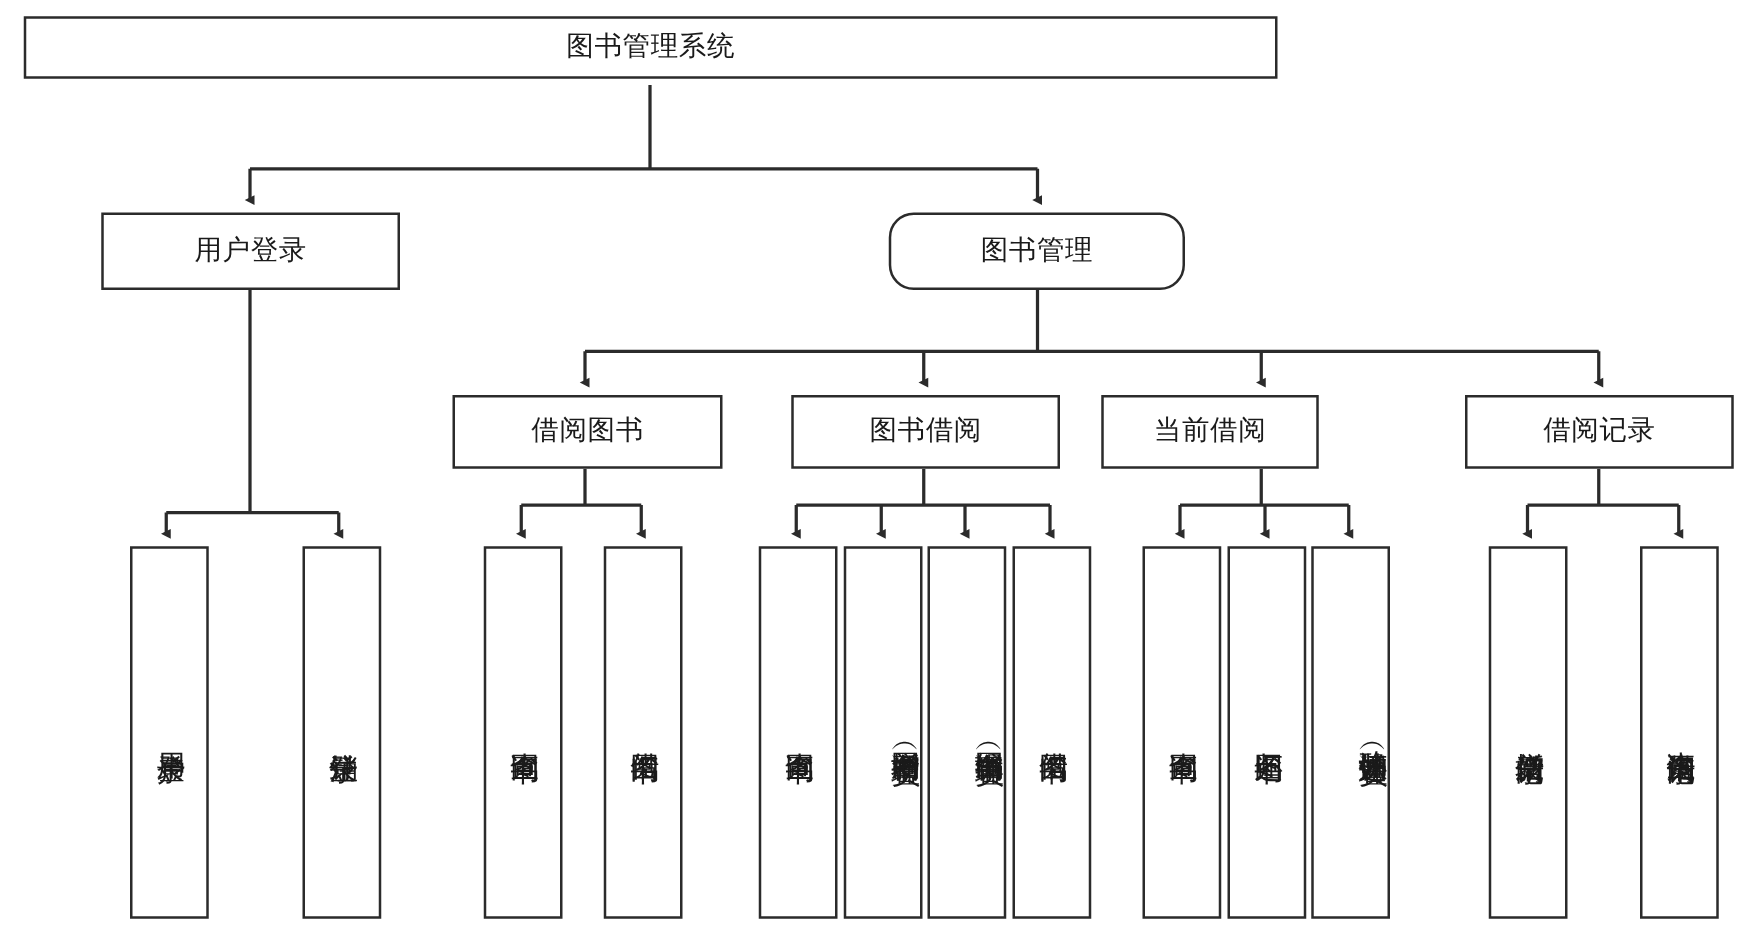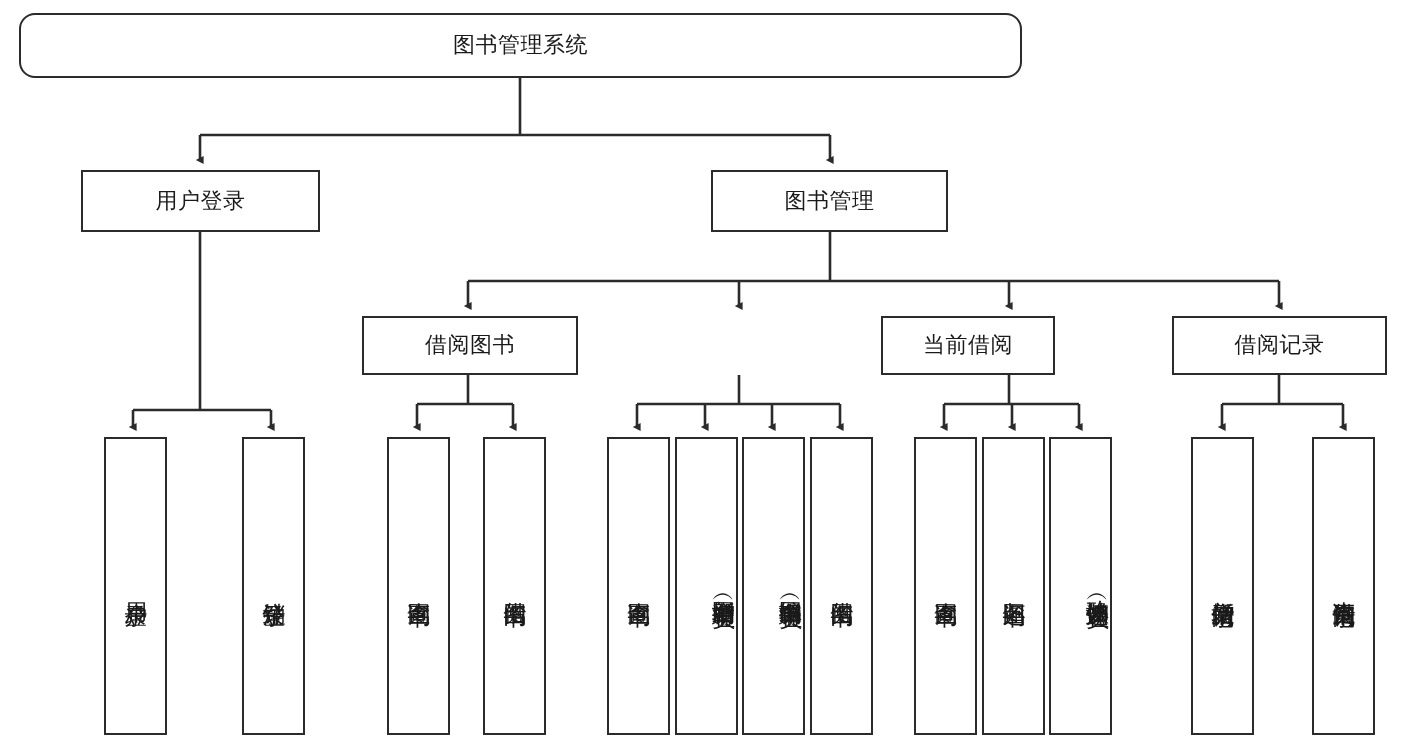--- a/index.html
+++ b/index.html
@@ -111,33 +111,36 @@
       <path d="M1012,404 L1012,427" marker-end="url(#arrow)"></path>
       <path d="M1079,404 L1079,427" marker-end="url(#arrow)"></path>
 
       <path d="M1279,375 L1279,404"></path>
       <path d="M1222,404 L1343,404"></path>
       <path d="M1222,404 L1222,427" marker-end="url(#arrow)"></path>
       <path d="M1343,404 L1343,427" marker-end="url(#arrow)"></path>
     </g>
   </svg>
 
-  <div class="node h node-title" id="n-root" style="left: 19px; top: 13px; width: 1003px; height: 65px; border-radius: 16px;">
+  <div class="node h node-title" id="n-root" style="left: 19px; top: 13px; width: 1003px; height: 50px;">
       <span>图书管理系统</span>
     </div>
 
   <div class="node h" id="n-l2-0" style="left: 81px; top: 170px; width: 239px; height: 62px;">
       <span>用户登录</span>
     </div>
-  <div class="node h" id="n-l2-1" style="left: 711px; top: 170px; width: 237px; height: 62px;">
+  <div class="node h" id="n-l2-1" style="left: 711px; top: 170px; width: 237px; height: 62px; border-radius: 20px;">
       <span>图书管理</span>
     </div>
 
   <div class="node h" id="n-l3-0" style="left: 362px; top: 316px; width: 216px; height: 59px;">
       <span>借阅图书</span>
+    </div>
+  <div class="node h" id="n-l3-1" style="left: 633px; top: 316px; width: 215px; height: 59px;">
+      <span>图书借阅</span>
     </div>
   <div class="node h" id="n-l3-2" style="left: 881px; top: 316px; width: 174px; height: 59px;">
       <span>当前借阅</span>
     </div>
   <div class="node h" id="n-l3-3" style="left: 1172px; top: 316px; width: 215px; height: 59px;">
       <span>借阅记录</span>
     </div>
 
   <div class="node v" id="n-lf-0" style="left: 104px; top: 437px; width: 63px; height: 298px;">
       <span>用户登录</span>

